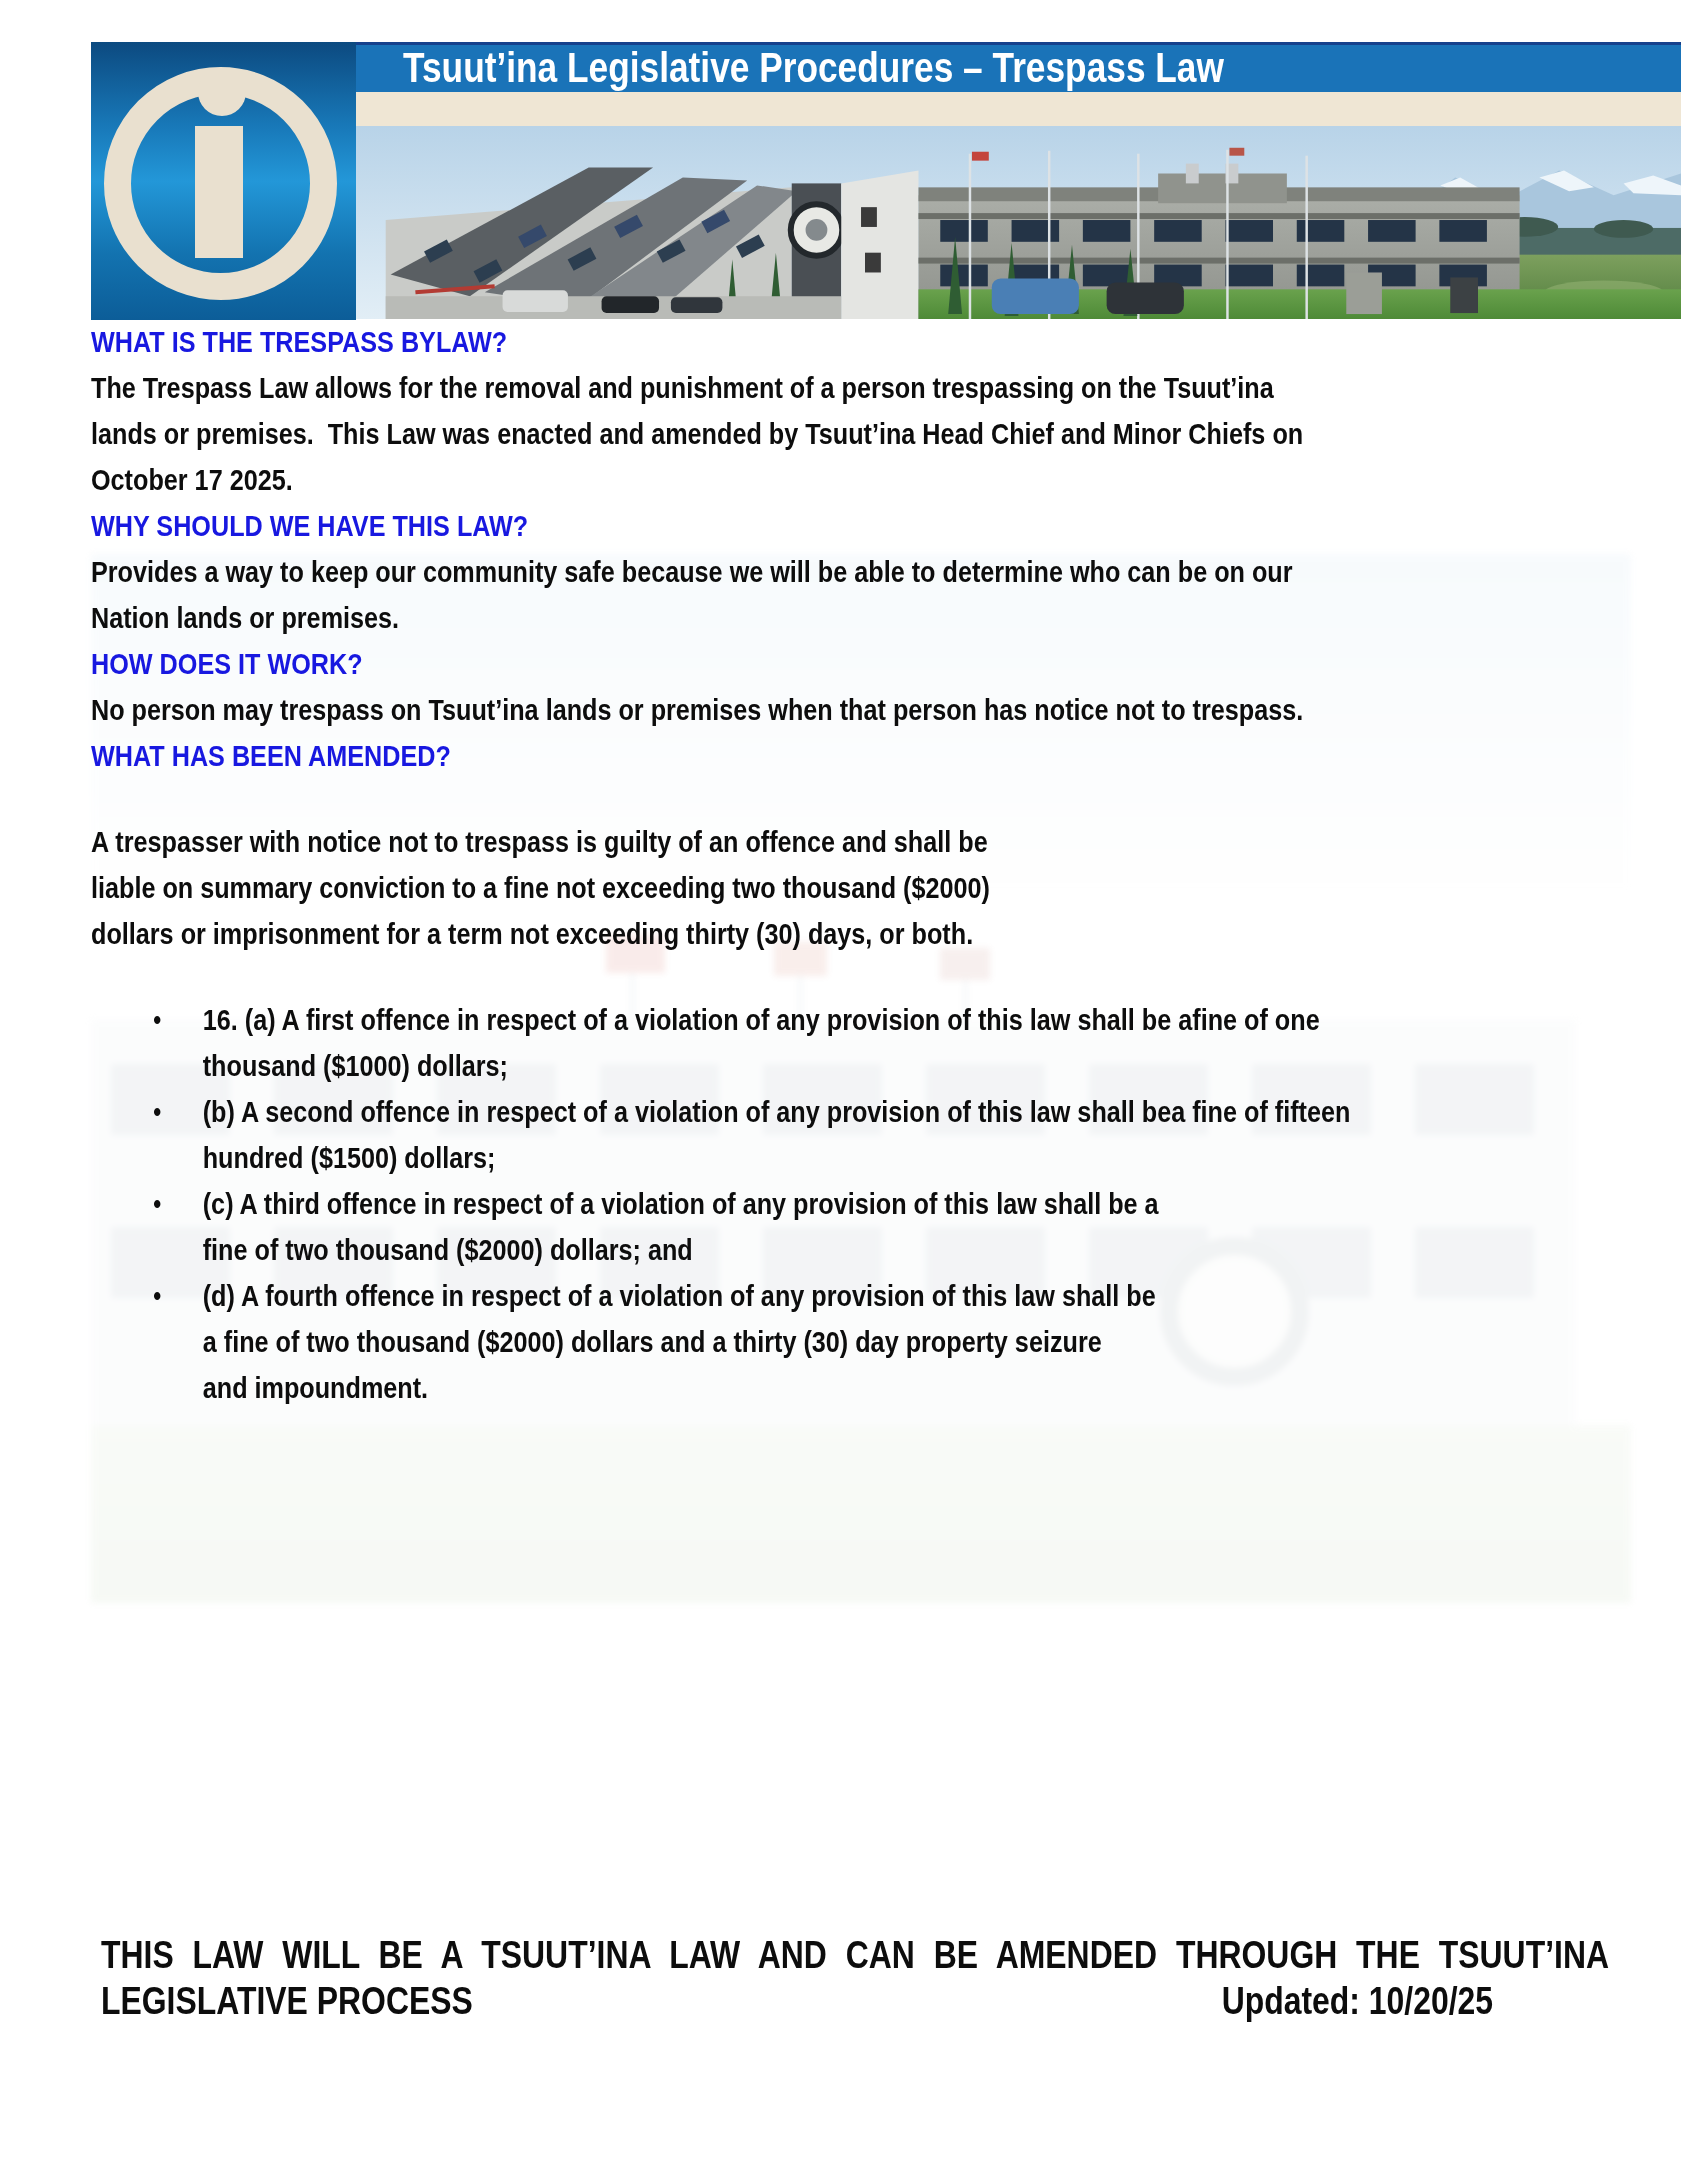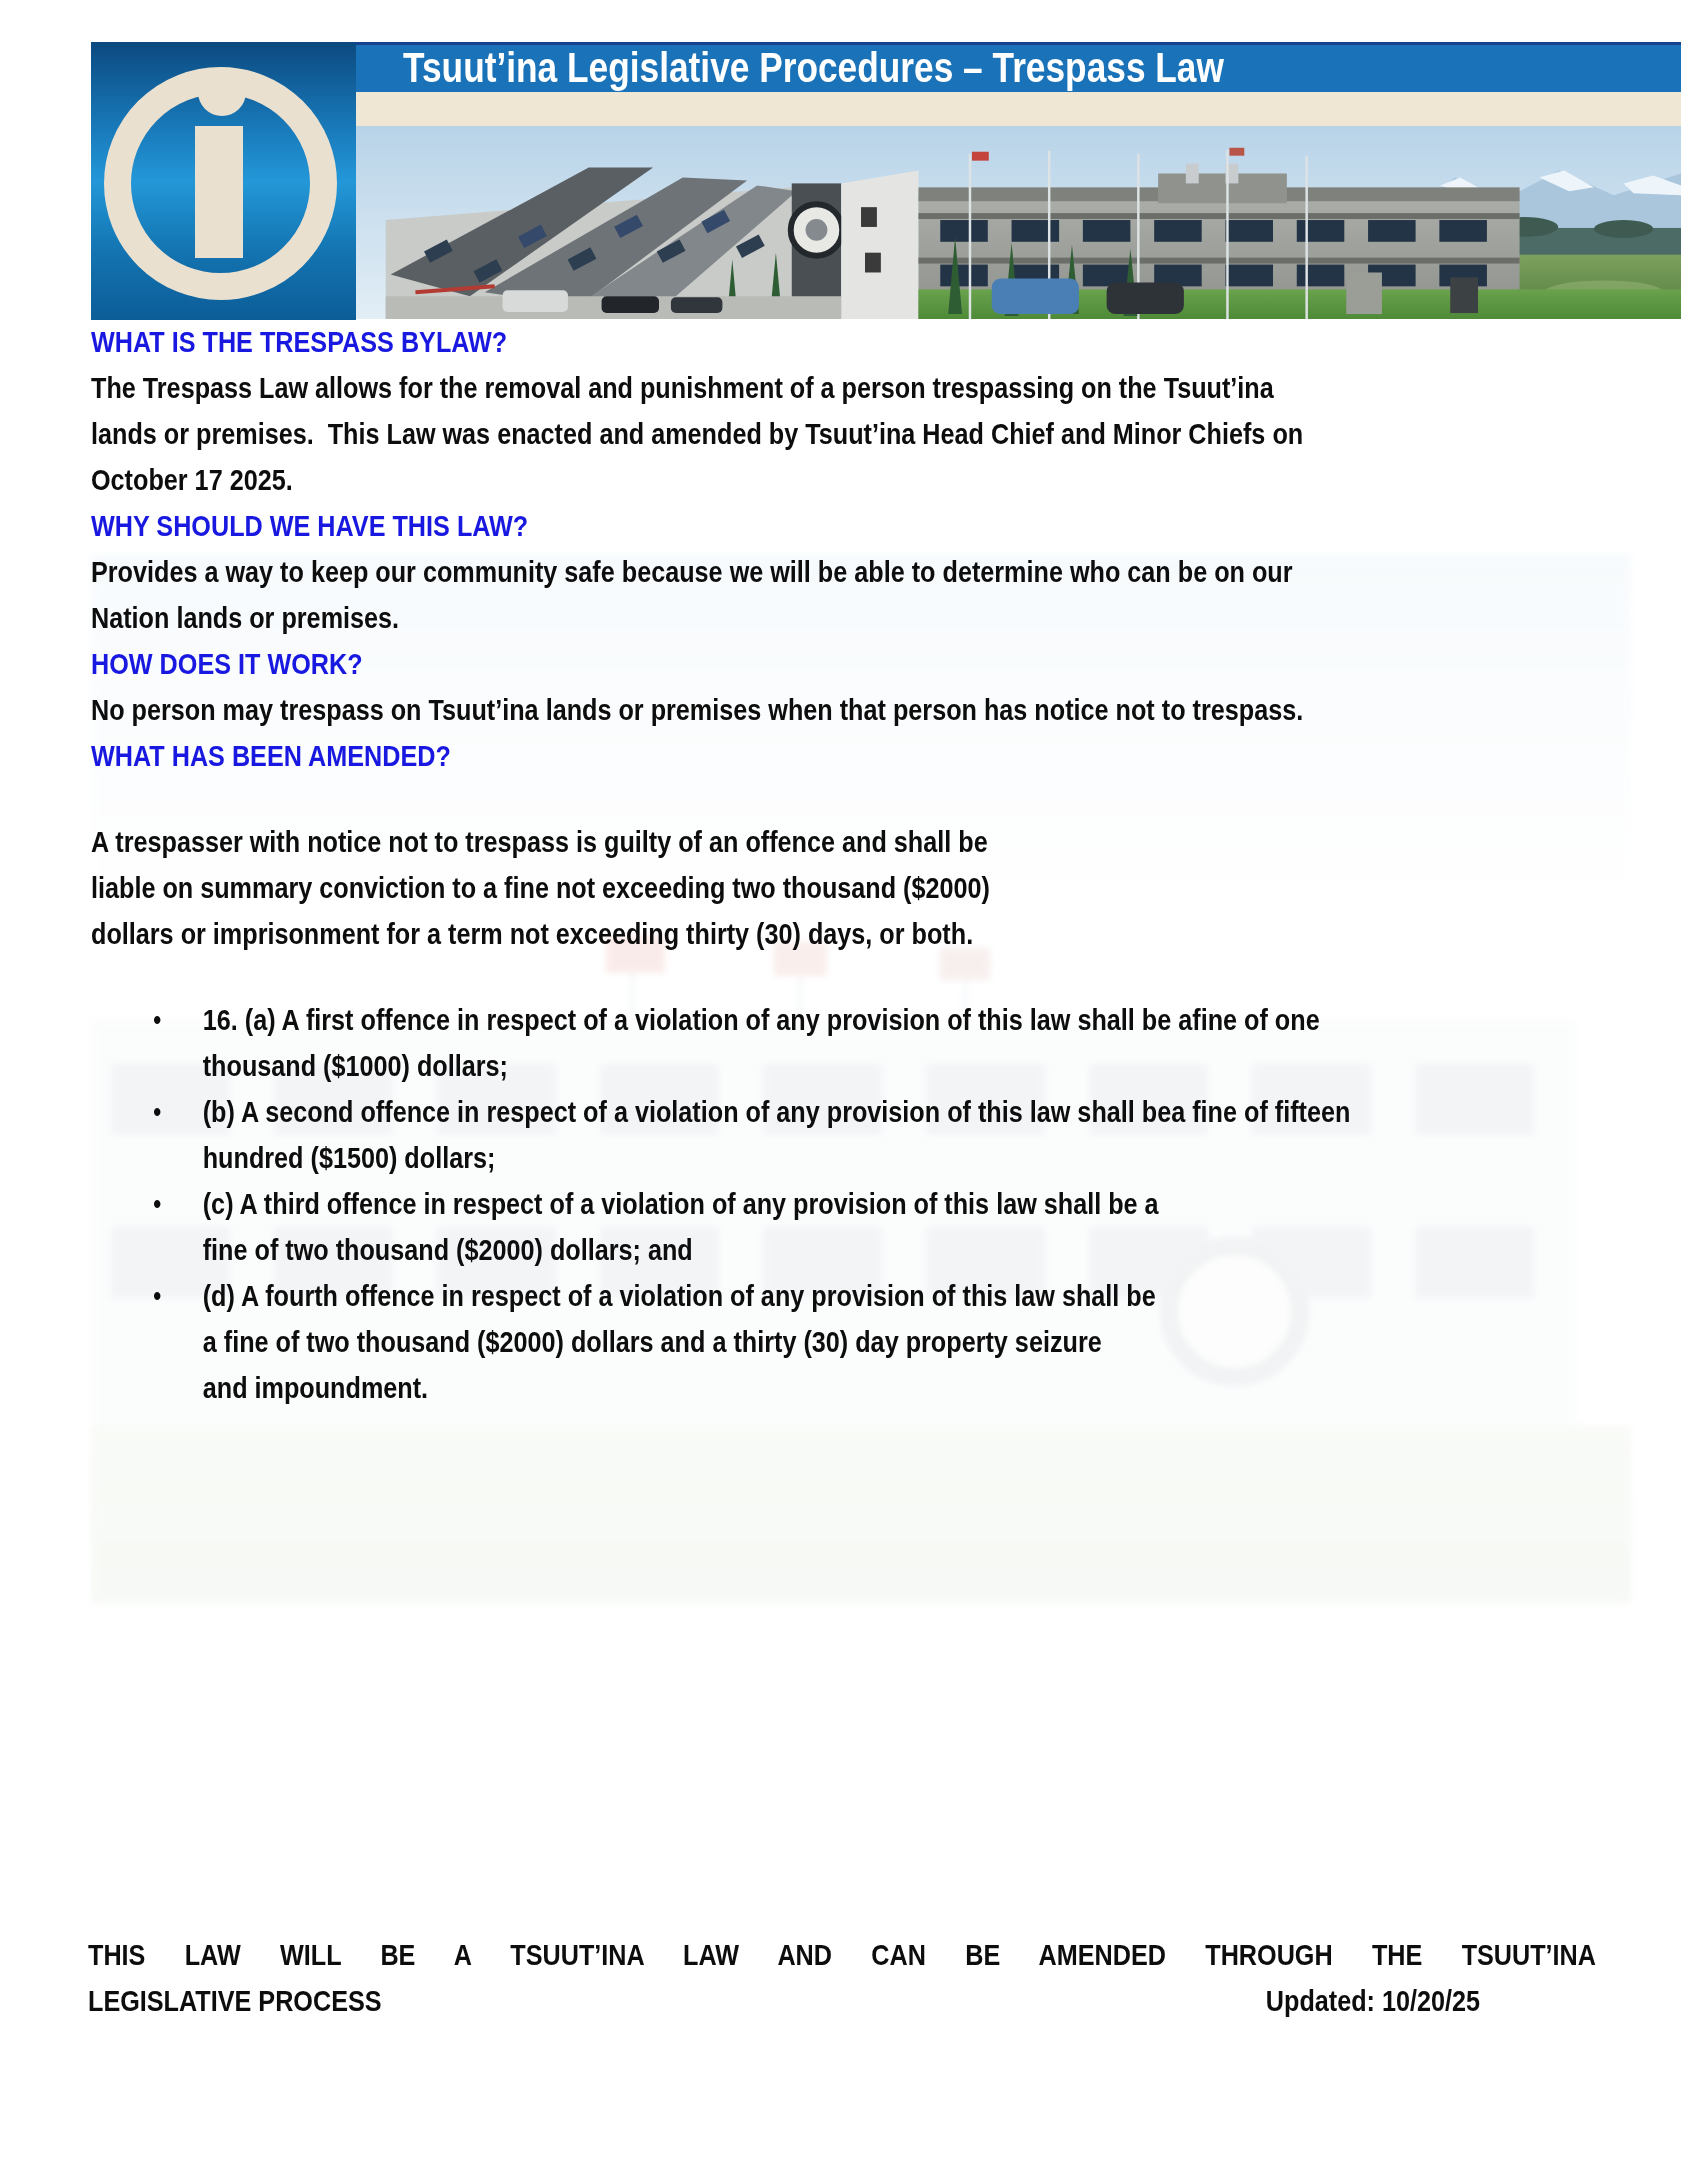--- a/index.html
+++ b/index.html
@@ -53,21 +53,21 @@
   .wm-flag{position:absolute;}
   .wm-pole{position:absolute;width:3px;height:238px;background:#8fa6b6;}
   .wm-building{position:absolute;left:0;top:465px;width:1485px;height:416px;background:#e3e9ed;}
   .wm-winrow{position:absolute;left:20px;width:1445px;height:71px;
     background:repeating-linear-gradient(90deg,#96a6b3 0 119px,transparent 119px 163px);}
   .wm-emblem{position:absolute;left:1069px;top:683px;width:149px;height:149px;border-radius:50%;
     border:18px solid #87989f;box-sizing:border-box;background:#eef1ee;}
   .wm-grass{position:absolute;left:0;top:871px;width:1540px;height:178px;
     background:linear-gradient(180deg,#cdddc2,#b4cda6);}
   
-  .footer{position:absolute;left:44px;top:1932px;width:1508px;z-index:2;font-size:30px;line-height:46px;}
+  .footer{position:absolute;left:57px;top:1932px;width:1508px;z-index:2;font-size:38px;line-height:46px;}
   .footer .f1{text-align:justify;text-align-last:justify;}
   .footer .f2{display:flex;justify-content:space-between;}
   .footer .updated{margin-right:138px;}
 </style>
 </head>
 <body>
 
 <div class="page">
 
   <div>

